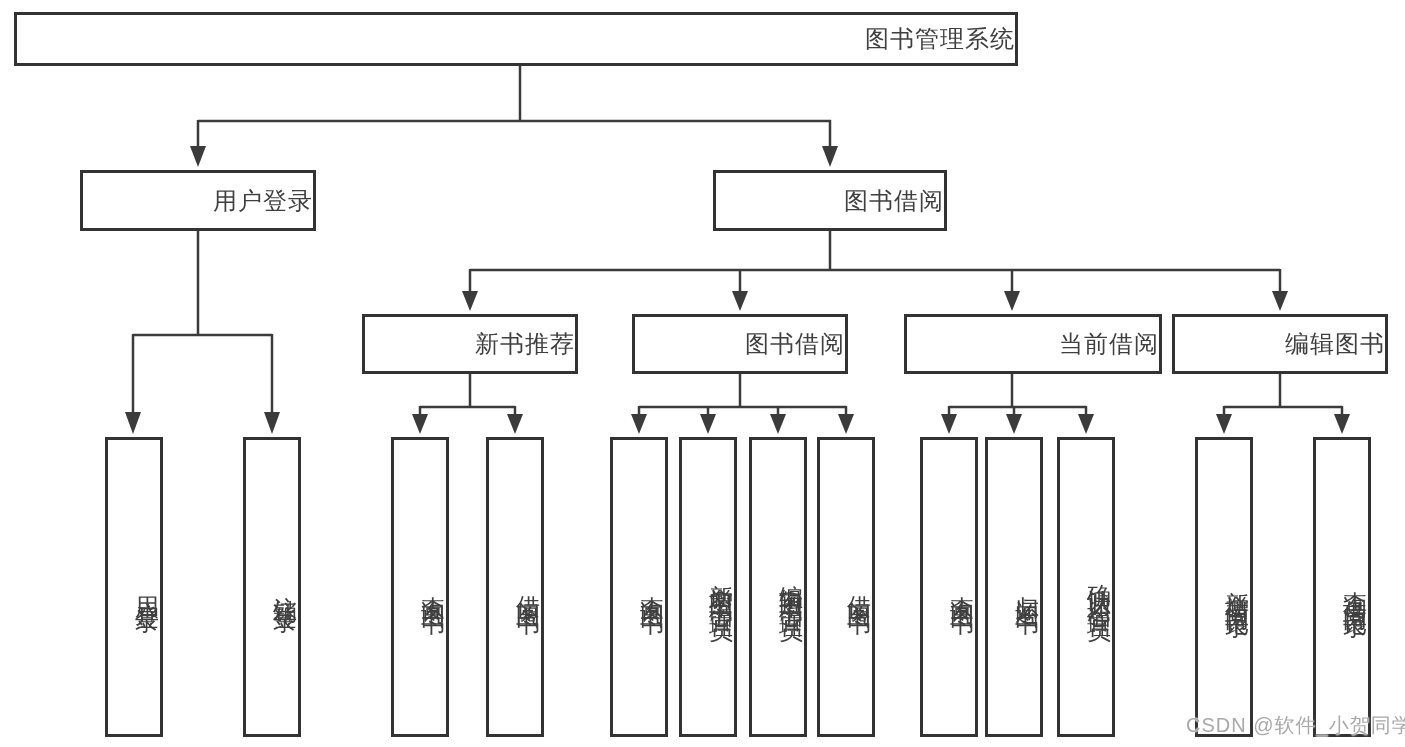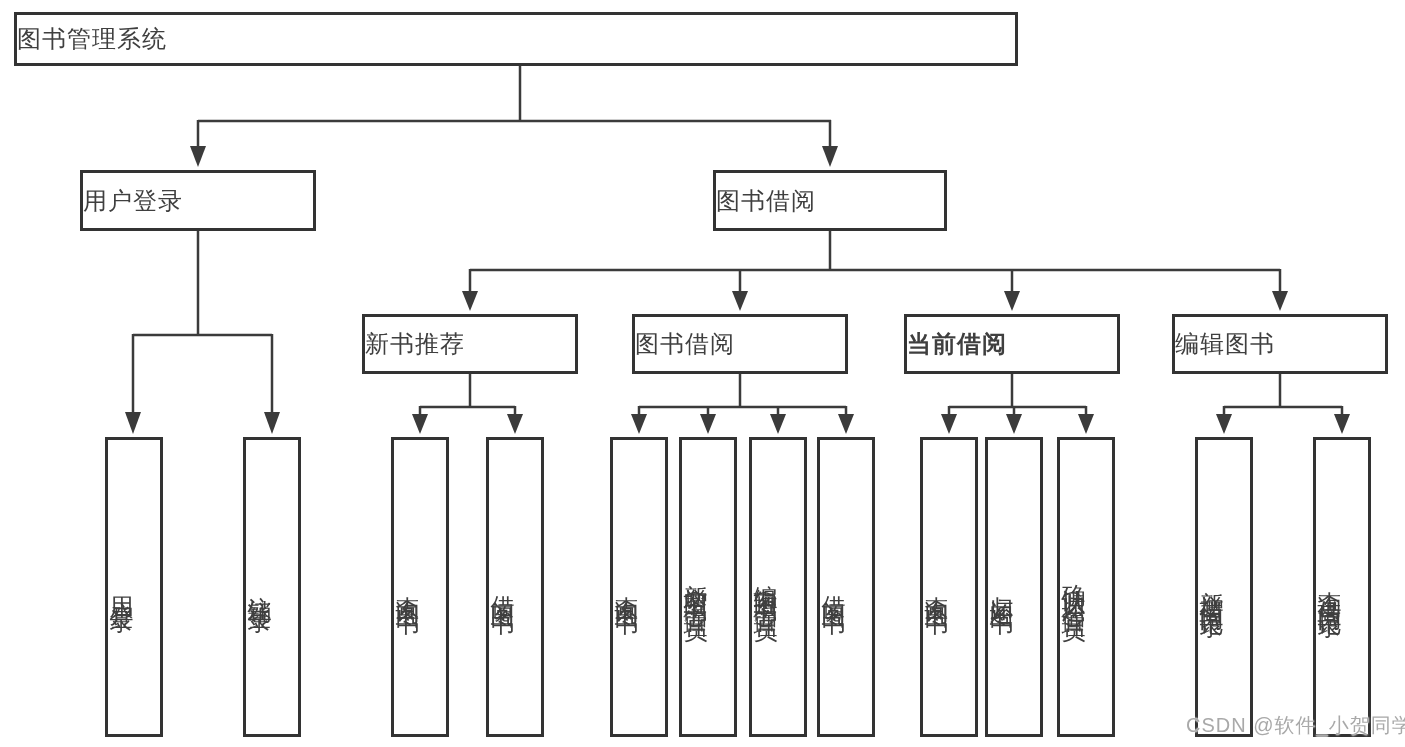--- a/index.html
+++ b/index.html
@@ -19,21 +19,21 @@
     overflow:hidden;
   }
   .connectors{position:absolute;left:0;top:0;pointer-events:none;}
   .connectors line{stroke:var(--line);stroke-width:2.5;}
   .connectors polygon{fill:var(--line);stroke:none;}
   .node{
     position:absolute;
     box-sizing:border-box;
     border:3px solid var(--box-border);
     background:var(--background);
-    display:flex;align-items:center;justify-content:flex-start;
+    display:flex;align-items:center;justify-content:flex-end;
   }
   .hbox .lbl{
     font-size:24px;letter-spacing:1px;white-space:nowrap;
   }
   .vbox .lbl{
     writing-mode:vertical-rl;
     text-orientation:mixed;
     font-size:24px;
     line-height:1.1;
     letter-spacing:5px;
@@ -138,21 +138,21 @@
   <div class="node hbox" style="left:713px;top:170px;width:234px;height:61px;">
     <span class="lbl">图书借阅</span>
   </div>
 
   <div class="node hbox" style="left:632px;top:314px;width:216px;height:60px;">
     <span class="lbl">图书借阅</span>
   </div>
   <div class="node hbox" style="left:362px;top:314px;width:216px;height:60px;">
     <span class="lbl">新书推荐</span>
   </div>
-  <div class="node hbox" style="left:904px;top:314px;width:216px;height:60px;font-weight:bold;">
+  <div class="node hbox" style="left:904px;top:314px;width:258px;height:60px;">
     <span class="lbl">当前借阅</span>
   </div>
   <div class="node hbox" style="left:1172px;top:314px;width:216px;height:60px;">
     <span class="lbl">编辑图书</span>
   </div>
 
   <div class="node vbox" style="left:105px;top:437px;width:58px;height:300px;">
     <span class="lbl">用户登录</span>
   </div>
   <div class="node vbox" style="left:243px;top:437px;width:58px;height:300px;">

